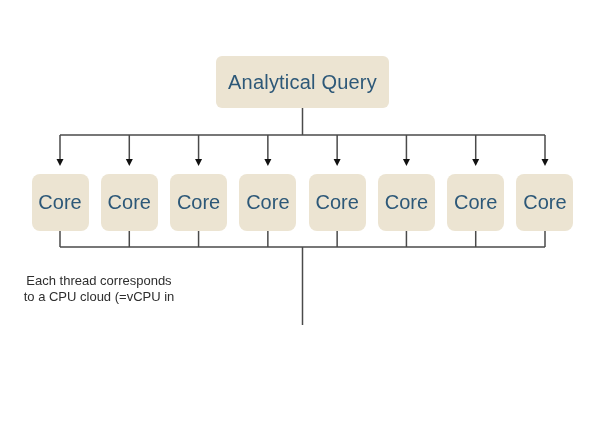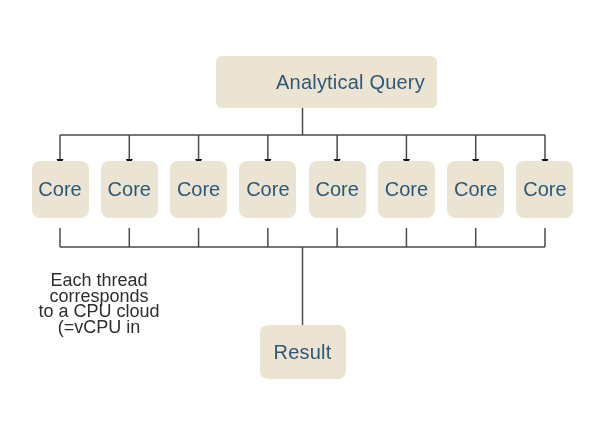--- a/index.html
+++ b/index.html
@@ -31,26 +31,25 @@
     font-size: 20px;
     font-weight: 500;
     letter-spacing: 0.2px;
   }
   .node-root {
     left: 216px;
     top: 56px;
     width: 173px;
     height: 52px;
     border-radius: 6px;
-    padding-left: 48px;
   }
   .core-row {
     position: absolute;
     left: 31.5px;
-    top: 161px;
+    top: 174px;
     width: 542px;
     height: 57px;
     display: flex;
     justify-content: space-between;
   }
   .node-core {
     position: relative;
     width: 57px;
     height: 57px;
     background: #ece4d2;
@@ -69,21 +68,21 @@
     height: 54px;
     border-radius: 8px;
   }
   .annotation {
     position: absolute;
     left: 18px;
     top: 273px;
     width: 162px;
     text-align: center;
     color: #2e2e2e;
-    font-size: 18px;
+    font-size: 13px;
     line-height: 15.5px;
   }
 </style>
 </head>
 <body>
 
 <div class="canvas">
 
   <svg class="connectors" viewBox="0 0 600 442" aria-hidden="true">
     <g stroke="#4a4a4a" stroke-width="1.5" fill="none">
@@ -132,20 +131,19 @@
     <div class="node-core">Core</div>
     <div class="node-core">Core</div>
     <div class="node-core">Core</div>
     <div class="node-core">Core</div>
     <div class="node-core">Core</div>
     <div class="node-core">Core</div>
     <div class="node-core">Core</div>
     <div class="node-core">Core</div>
   </div>
 
-  <div class="node node-result">Result</div>
 
   <div class="annotation">
     <div>Each thread corresponds</div>
     <div>to a CPU cloud (=vCPU in</div>
   </div>
 
 </div>
 
 </body></html>

